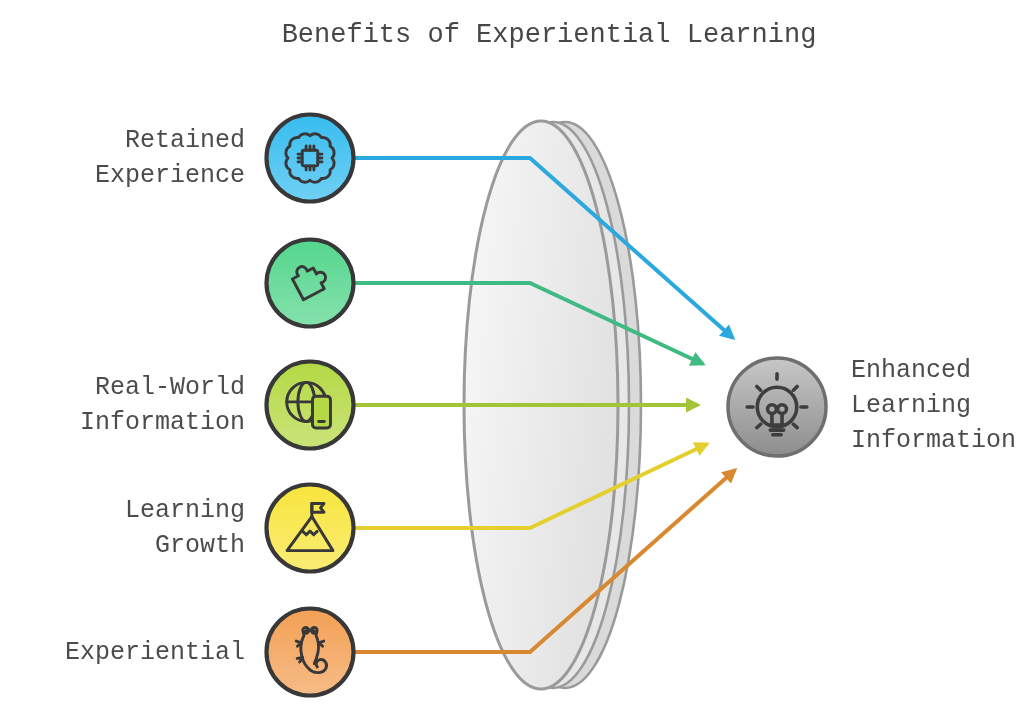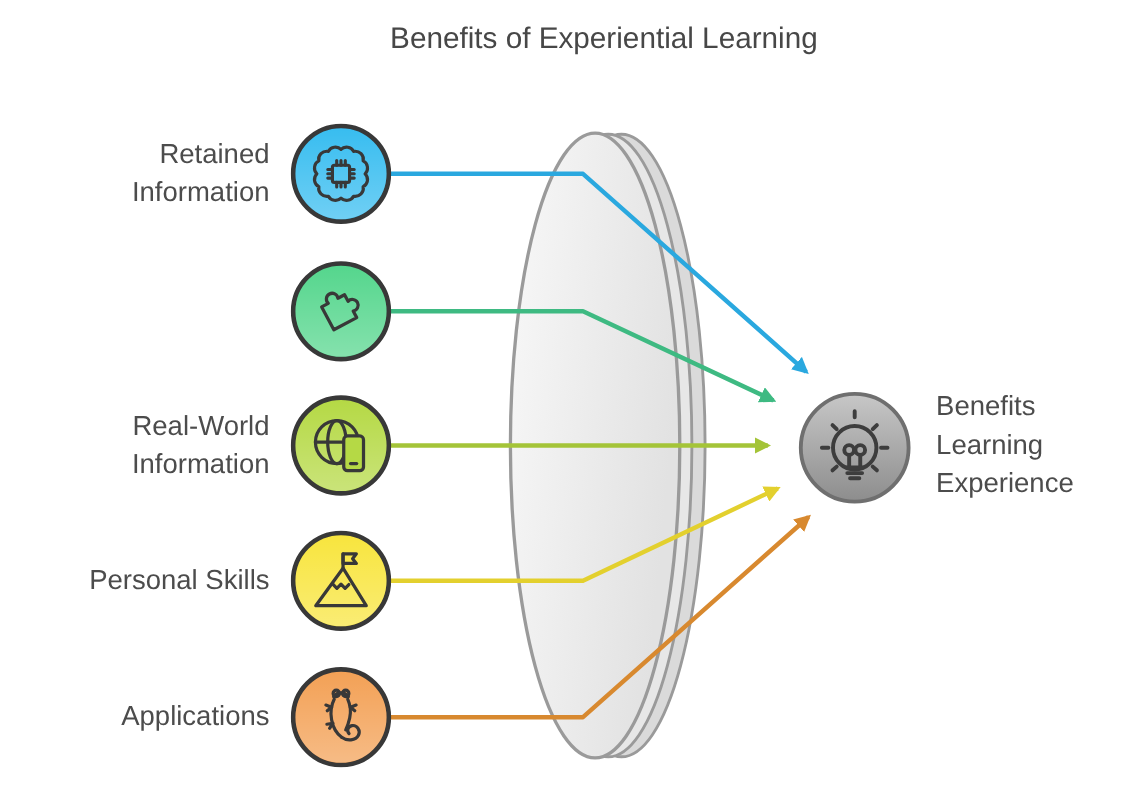--- a/index.html
+++ b/index.html
@@ -1,18 +1,18 @@
 <!DOCTYPE html>
 <html><head>
 <meta charset="utf-8">
 <style>
   html,body{margin:0;padding:0;background:#ffffff;}
   #canvas{
     position:relative;width:1024px;height:717px;background:#ffffff;overflow:hidden;
-    font-family:Liberation Sans, sans-serif;color:#4a4a4a;
+    font-family:Liberation Mono, monospace;color:#4a4a4a;
   }
   #bg-svg{position:absolute;left:0;top:0;width:1024px;height:717px;}
   .title{
     position:absolute;left:549px;top:20px;transform:translateX(-50%);
     font-size:27px;font-weight:500;white-space:nowrap;color:#474747;
   }
   .benefit-label{
     position:absolute;right:779px;transform:translateY(-50%);
     max-width:214px;text-align:right;font-size:25px;font-weight:500;line-height:35px;color:#4c4c4c;
   }
@@ -72,21 +72,21 @@
 
     <path d="M350 158 L530 158 L733 338" fill="none" stroke-width="4" stroke-linejoin="round" marker-end="url(#m0)" stroke="#2aa8df"></path>
     <path d="M350 283 L530 283 L703 364" fill="none" stroke-width="4" stroke-linejoin="round" marker-end="url(#m1)" stroke="#3eba82"></path>
     <path d="M350 405 L698 405" fill="none" stroke-width="4" stroke-linejoin="round" marker-end="url(#m2)" stroke="#a4c438"></path>
     <path d="M350 528 L530 528 L707 444" fill="none" stroke-width="4" stroke-linejoin="round" marker-end="url(#m3)" stroke="#e3d02e"></path>
     <path d="M350 652 L530 652 L735 470" fill="none" stroke-width="4" stroke-linejoin="round" marker-end="url(#m4)" stroke="#d8892f"></path>
   </svg>
 
   <div class="title">Benefits of Experiential Learning</div>
 
-  <div class="benefit-label" style="top:158px;">Retained Information</div>
+  <div class="benefit-label" style="top:158px;">Retained Experience</div>
   <div class="benefit-circle" style="top:112px;">
     <svg width="92" height="92" viewBox="0 0 92 92">
       <circle cx="46" cy="46" r="43.5" stroke="#383838" stroke-width="4.2" fill="#38bdf0"></circle>
       <circle cx="46" cy="46" r="41.4" fill="url(#shine)"></circle>
       <g transform="translate(46,46) scale(3.0) translate(-12,-12)" fill="none" stroke="#383838" stroke-width="0.95" stroke-linecap="round" stroke-linejoin="round">
         <path d="M12 4.6 C10.9 3.5 8.9 3.8 8.2 5.2 C6.4 4.9 4.9 6.4 5.3 8.1 C3.8 8.8 3.5 10.9 4.7 12 C3.5 13.1 3.8 15.2 5.3 15.9 C4.9 17.6 6.4 19.1 8.2 18.8 C8.9 20.2 10.9 20.5 12 19.4 C13.1 20.5 15.1 20.2 15.8 18.8 C17.6 19.1 19.1 17.6 18.7 15.9 C20.2 15.2 20.5 13.1 19.3 12 C20.5 10.9 20.2 8.8 18.7 8.1 C19.1 6.4 17.6 4.9 15.8 5.2 C15.1 3.8 13.1 3.5 12 4.6 Z"></path>
         <rect x="9.4" y="9.4" width="5.2" height="5.2" rx="0.6"></rect>
         <path d="M10.7 9.4 V8 M12 9.4 V8 M13.3 9.4 V8 M10.7 14.6 V16 M12 14.6 V16 M13.3 14.6 V16 M9.4 10.7 H8 M9.4 12 H8 M9.4 13.3 H8 M14.6 10.7 H16 M14.6 12 H16 M14.6 13.3 H16"></path>
       </g>
     </svg>
@@ -112,35 +112,35 @@
       <g transform="translate(46,46) scale(3.1) translate(-11.8,-12)" fill="none" stroke="#383838" stroke-width="0.95" stroke-linecap="round" stroke-linejoin="round">
         <circle cx="10.6" cy="11" r="6.3"></circle>
         <ellipse cx="10.6" cy="11" rx="2.7" ry="6.3"></ellipse>
         <path d="M4.3 11 H16.9"></path>
         <rect x="12.6" y="9.2" width="5.8" height="10.2" rx="1.1" fill="#b5d945"></rect>
         <path d="M14.6 17.3 h1.8"></path>
       </g>
     </svg>
   </div>
 
-  <div class="benefit-label" style="top:528px;">Personal Skills</div>
+  <div class="benefit-label" style="top:528px;">Learning Growth</div>
   <div class="benefit-circle" style="top:482px;">
     <svg width="92" height="92" viewBox="0 0 92 92">
       <circle cx="46" cy="46" r="43.5" stroke="#383838" stroke-width="4.2" fill="#f8e53e"></circle>
       <circle cx="46" cy="46" r="41.4" fill="url(#shine)"></circle>
       <g transform="translate(46,46) scale(3.1) translate(-12,-12)" fill="none" stroke="#383838" stroke-width="0.95" stroke-linecap="round" stroke-linejoin="round">
         <path d="M4.6 19.3 h14.8 L12.6 8.3 Z"></path>
         <path d="M9.6 13 l1.2 1.2 1.2 -1.2 1.2 1.2 1.1 -1.1"></path>
         <path d="M12.6 8.3 V4.1"></path>
         <path d="M12.6 4.1 h3.9 l-1.1 1.4 1.1 1.4 h-3.9 Z"></path>
       </g>
     </svg>
   </div>
 
-  <div class="benefit-label" style="top:652px;">Applications</div>
+  <div class="benefit-label" style="top:652px;">Experiential</div>
   <div class="benefit-circle" style="top:606px;">
     <svg width="92" height="92" viewBox="0 0 92 92">
       <circle cx="46" cy="46" r="43.5" stroke="#383838" stroke-width="4.2" fill="#f3a156"></circle>
       <circle cx="46" cy="46" r="41.4" fill="url(#shine)"></circle>
       <g transform="translate(46,46) scale(3.05) translate(-12,-12)" fill="none" stroke="#383838" stroke-width="0.95" stroke-linecap="round" stroke-linejoin="round">
         <circle cx="10.6" cy="4.9" r="0.95"></circle>
         <circle cx="13.4" cy="4.9" r="0.95"></circle>
         <path d="M9.8 5.9 a2.7 2.7 0 0 1 4.4 0"></path>
         <path d="M10.0 6.6 C9.0 8.6 8.8 10.8 9.2 12.8 C9.6 15.0 10.6 16.8 12.2 18.0"></path>
         <path d="M14.0 6.6 C14.8 8.4 15.0 10.4 14.6 12.2 C14.3 13.6 13.9 14.8 13.4 15.8"></path>
@@ -158,15 +158,15 @@
       <g transform="translate(52,52) scale(4.2) translate(-12,-10.6)" fill="none" stroke="#3d3d3d" stroke-width="0.85" stroke-linecap="round" stroke-linejoin="round">
         <circle cx="12" cy="10.6" r="4.7"></circle>
         <circle cx="10.8" cy="11.1" r="1.05"></circle>
         <circle cx="13.2" cy="11.1" r="1.05"></circle>
         <path d="M10.8 12.2 V14.9 M13.2 12.2 V14.9"></path>
         <path d="M10.2 14.9 h3.6 M10.4 16.1 h3.2 M11.0 17.2 h2.0"></path>
         <path d="M12 2.7 V4.0 M7.2 5.7 L8.1 6.6 M16.8 5.7 L15.9 6.6 M4.9 10.6 H6.3 M19.1 10.6 H17.7 M7.2 15.5 L8.1 14.7 M16.8 15.5 L15.9 14.7"></path>
       </g>
     </svg>
   </div>
-  <div class="outcome-label">Benefits Learning Experience</div>
+  <div class="outcome-label">Enhanced Learning Information</div>
 
 </div>
 
 </body></html>

